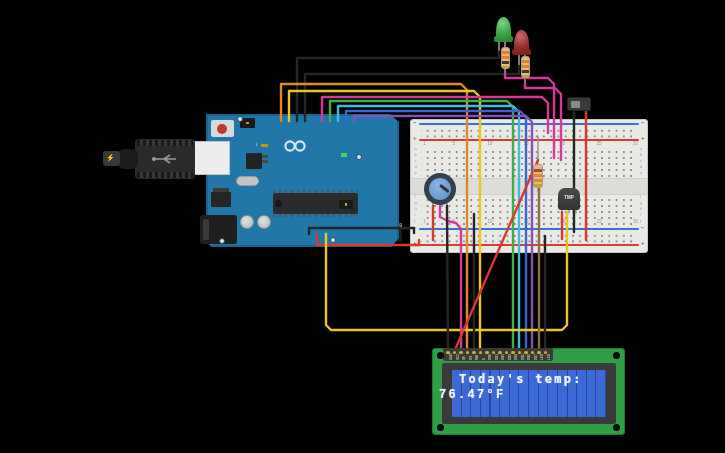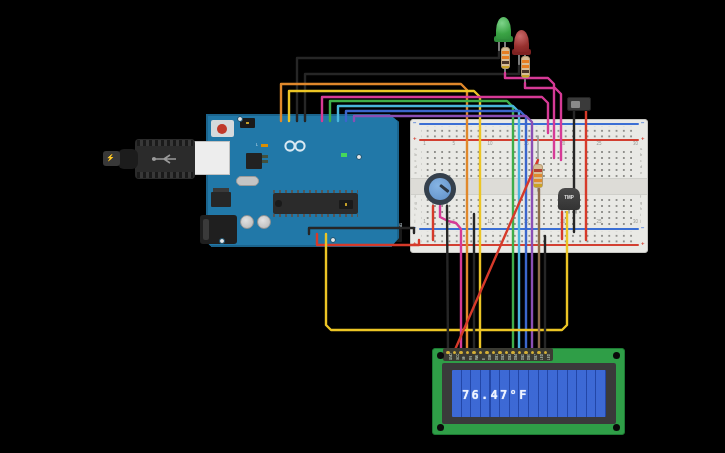--- a/index.html
+++ b/index.html
@@ -291,21 +291,22 @@
   </div>
 
   <div id="lcd" class="abs"></div>
   <div id="lcd-band" class="abs"></div>
   <div class="lcd-hole" style="left:437px;top:352px;"></div>
   <div class="lcd-hole" style="left:613px;top:352px;"></div>
   <div class="lcd-hole" style="left:437px;top:424px;"></div>
   <div class="lcd-hole" style="left:613px;top:424px;"></div>
   <div id="lcd-bezel" class="abs"></div>
   <div id="lcd-screen" class="abs"></div>
-  <div class="lcd-text" style="left:462px;top:388px;">76.47°F</div>
+  <div class="lcd-text" style="left:459px;top:372px;">Today's temp:</div>
+  <div class="lcd-text" style="left:439px;top:388px;font-family:Liberation Mono, monospace;">76.47°F</div>
   <div id="lcd-pins">
       <div class="lcd-pin" style="left: 446.3px; top: 351px;"></div>
       <span class="lcd-pinlbl" style="left: 449px; top: 360px;">GND</span>
       <div class="lcd-pin" style="left: 452.8px; top: 351px;"></div>
       <span class="lcd-pinlbl" style="left: 455.5px; top: 360px;">VCC</span>
       <div class="lcd-pin" style="left: 459.3px; top: 351px;"></div>
       <span class="lcd-pinlbl" style="left: 462px; top: 360px;">V0</span>
       <div class="lcd-pin" style="left: 465.8px; top: 351px;"></div>
       <span class="lcd-pinlbl" style="left: 468.5px; top: 360px;">RS</span>
       <div class="lcd-pin" style="left: 472.3px; top: 351px;"></div>

